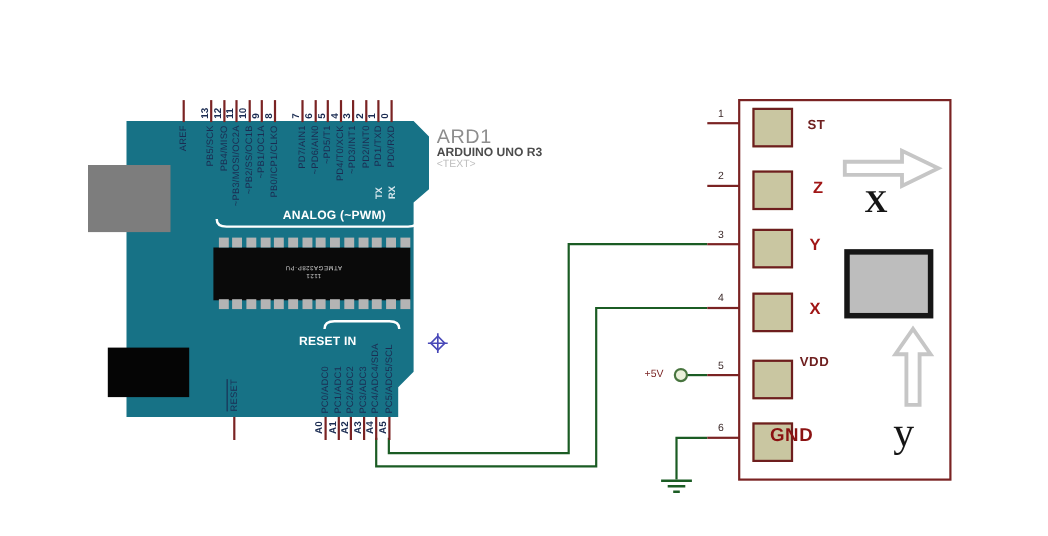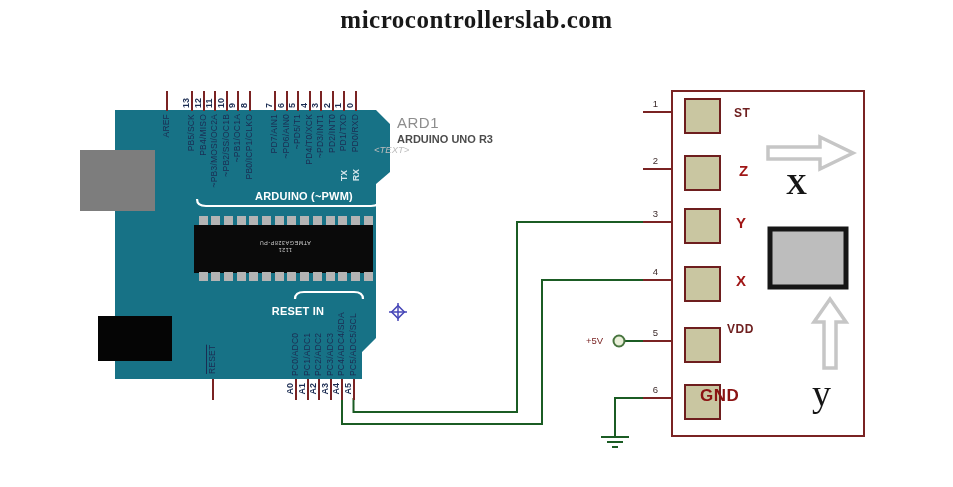--- a/index.html
+++ b/index.html
@@ -15,23 +15,23 @@
   .pinnum{font-size:9px;font-weight:bold;color:#1b2c52;}
   .txrx{font-size:8.5px;font-weight:bold;color:#d6e6ec;}
   .overline{text-decoration:overline;}
   .stub{position:absolute;background:#7a2323;}
   .icpin{position:absolute;background:#b4b4b4;}
   .accel-num{position:absolute;width:14px;text-align:right;font-size:9.5px;color:#3c2a2a;}
   .pin-square{position:absolute;width:37px;height:36px;background:#c9c6a1;border:2px solid #6e1e1e;box-sizing:border-box;}
   .pl-sm{position:absolute;font-size:12px;font-weight:bold;color:#6f2020;letter-spacing:.5px;}
   .pl-axis{position:absolute;font-size:15px;font-weight:bold;color:#a01616;}
   .pl-gnd{position:absolute;font-size:17px;font-weight:bold;color:#8b1212;letter-spacing:.5px;}
-  #ref-des{position:absolute;left:397px;top:114px;font-size:15px;color:#8d8d8d;letter-spacing:.5px;}
+  #ref-des{position:absolute;left:397px;top:114px;font-size:18px;color:#8d8d8d;letter-spacing:.5px;}
   #part-name{position:absolute;left:397px;top:133px;font-size:11px;font-weight:bold;color:#4c4c4c;}
-  #text-ph{position:absolute;left:374px;top:144px;font-size:9.5px;color:#bdbdbd;font-style:italic;}
+  #text-ph{position:absolute;left:397px;top:144px;font-size:9.5px;color:#bdbdbd;}
   #digital-header{position:absolute;left:244px;top:190px;width:120px;text-align:center;
     font-size:11px;font-weight:bold;color:#ffffff;letter-spacing:.2px;}
   #analog-header{position:absolute;left:248px;top:305px;width:100px;text-align:center;
     font-size:11px;font-weight:bold;color:#ffffff;letter-spacing:.2px;}
   #supply-label{position:absolute;left:586px;top:335px;font-size:9.5px;color:#7a2323;}
   #axis-x-letter{position:absolute;left:786px;top:168px;font-family:"Liberation Serif",serif;
     font-size:29px;font-weight:bold;color:#151515;}
   #axis-y-letter{position:absolute;left:812px;top:371px;font-family:"Liberation Serif",serif;
     font-size:38px;color:#151515;}
   #chip-marking{position:absolute;left:235px;top:240px;width:100px;text-align:center;
@@ -57,31 +57,30 @@
     <circle cx="619" cy="341" r="5.5" fill="#eaf0da" stroke="#48753f" stroke-width="2"></circle>
 
     <path d="M398,303 L398,321 M389,312 L407,312" stroke="#4848b8" stroke-width="1.5" fill="none"></path>
     <rect x="393.5" y="307.5" width="9" height="9" transform="rotate(45 398 312)" fill="none" stroke="#4848b8" stroke-width="1.5"></rect>
 
     <rect x="770" y="229" width="76" height="58" fill="#bdbdbd" stroke="#161616" stroke-width="5"></rect>
     <path d="M768,147 L820,147 L820,137 L853,153 L820,169 L820,159 L768,159 Z" fill="#ffffff" stroke="#c6c6c6" stroke-width="3.5" stroke-linejoin="miter"></path>
     <path d="M824,368 L824,322 L814,322 L830,299 L846,322 L836,322 L836,368 Z" fill="#ffffff" stroke="#c6c6c6" stroke-width="3.5" stroke-linejoin="miter"></path>
   </svg>
 
-  <div id="site-title">microcontrollerslab.com</div>
 
   <div class="abs" style="left:80px;top:150px;width:75px;height:61px;background:#7d7d7d;"></div>
   <div class="abs" style="left:98px;top:316px;width:74px;height:45px;background:#050505;"></div>
   <div class="abs" style="left:194px;top:225px;width:179px;height:48px;background:#0a0a0a;"></div>
   <div id="chip-marking">
     <div>1121</div>
     <div>ATMEGA328P-PU</div>
   </div>
 
-  <div id="digital-header">ARDUINO (~PWM)</div>
+  <div id="digital-header">ANALOG (~PWM)</div>
   <div id="analog-header">RESET IN</div>
   <div class="vup txrx" style="left:340px;top:181px;">TX</div>
   <div class="vup txrx" style="left:351.5px;top:181px;">RX</div>
   <div class="vup pinlabel overline" style="left:208px;top:374px;">RESET</div>
   <div class="stub" style="left:212px;top:379px;width:2px;height:21px;"></div>
 
   <div id="ref-des">ARD1</div>
   <div id="part-name">ARDUINO UNO R3</div>
   <div id="text-ph">&lt;TEXT&gt;</div>
 

